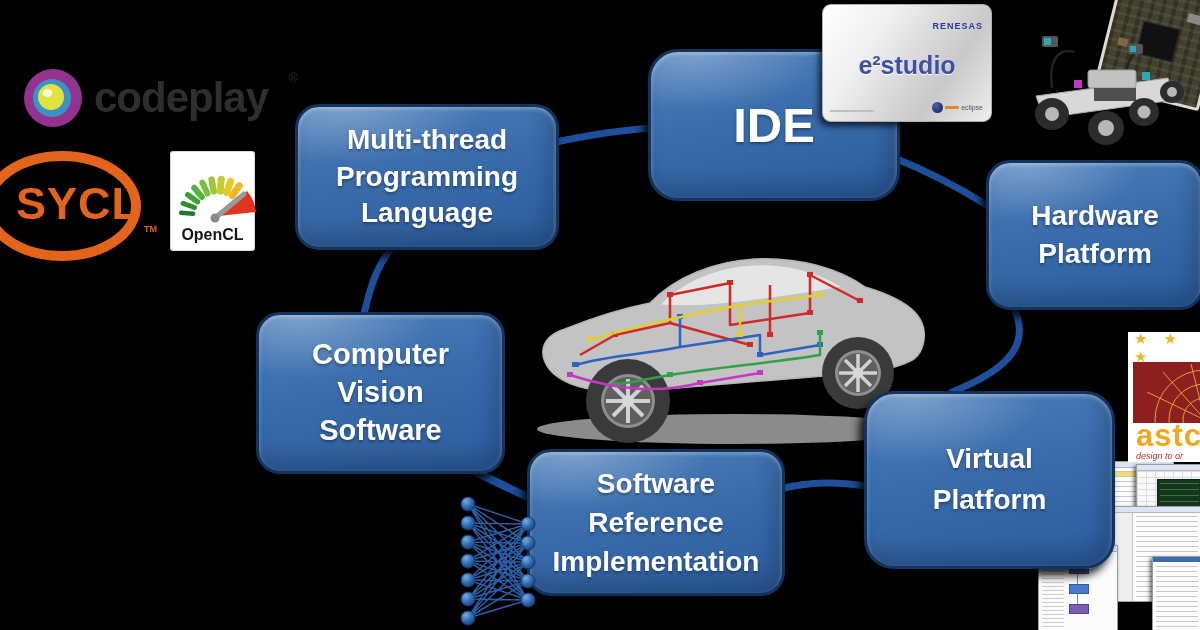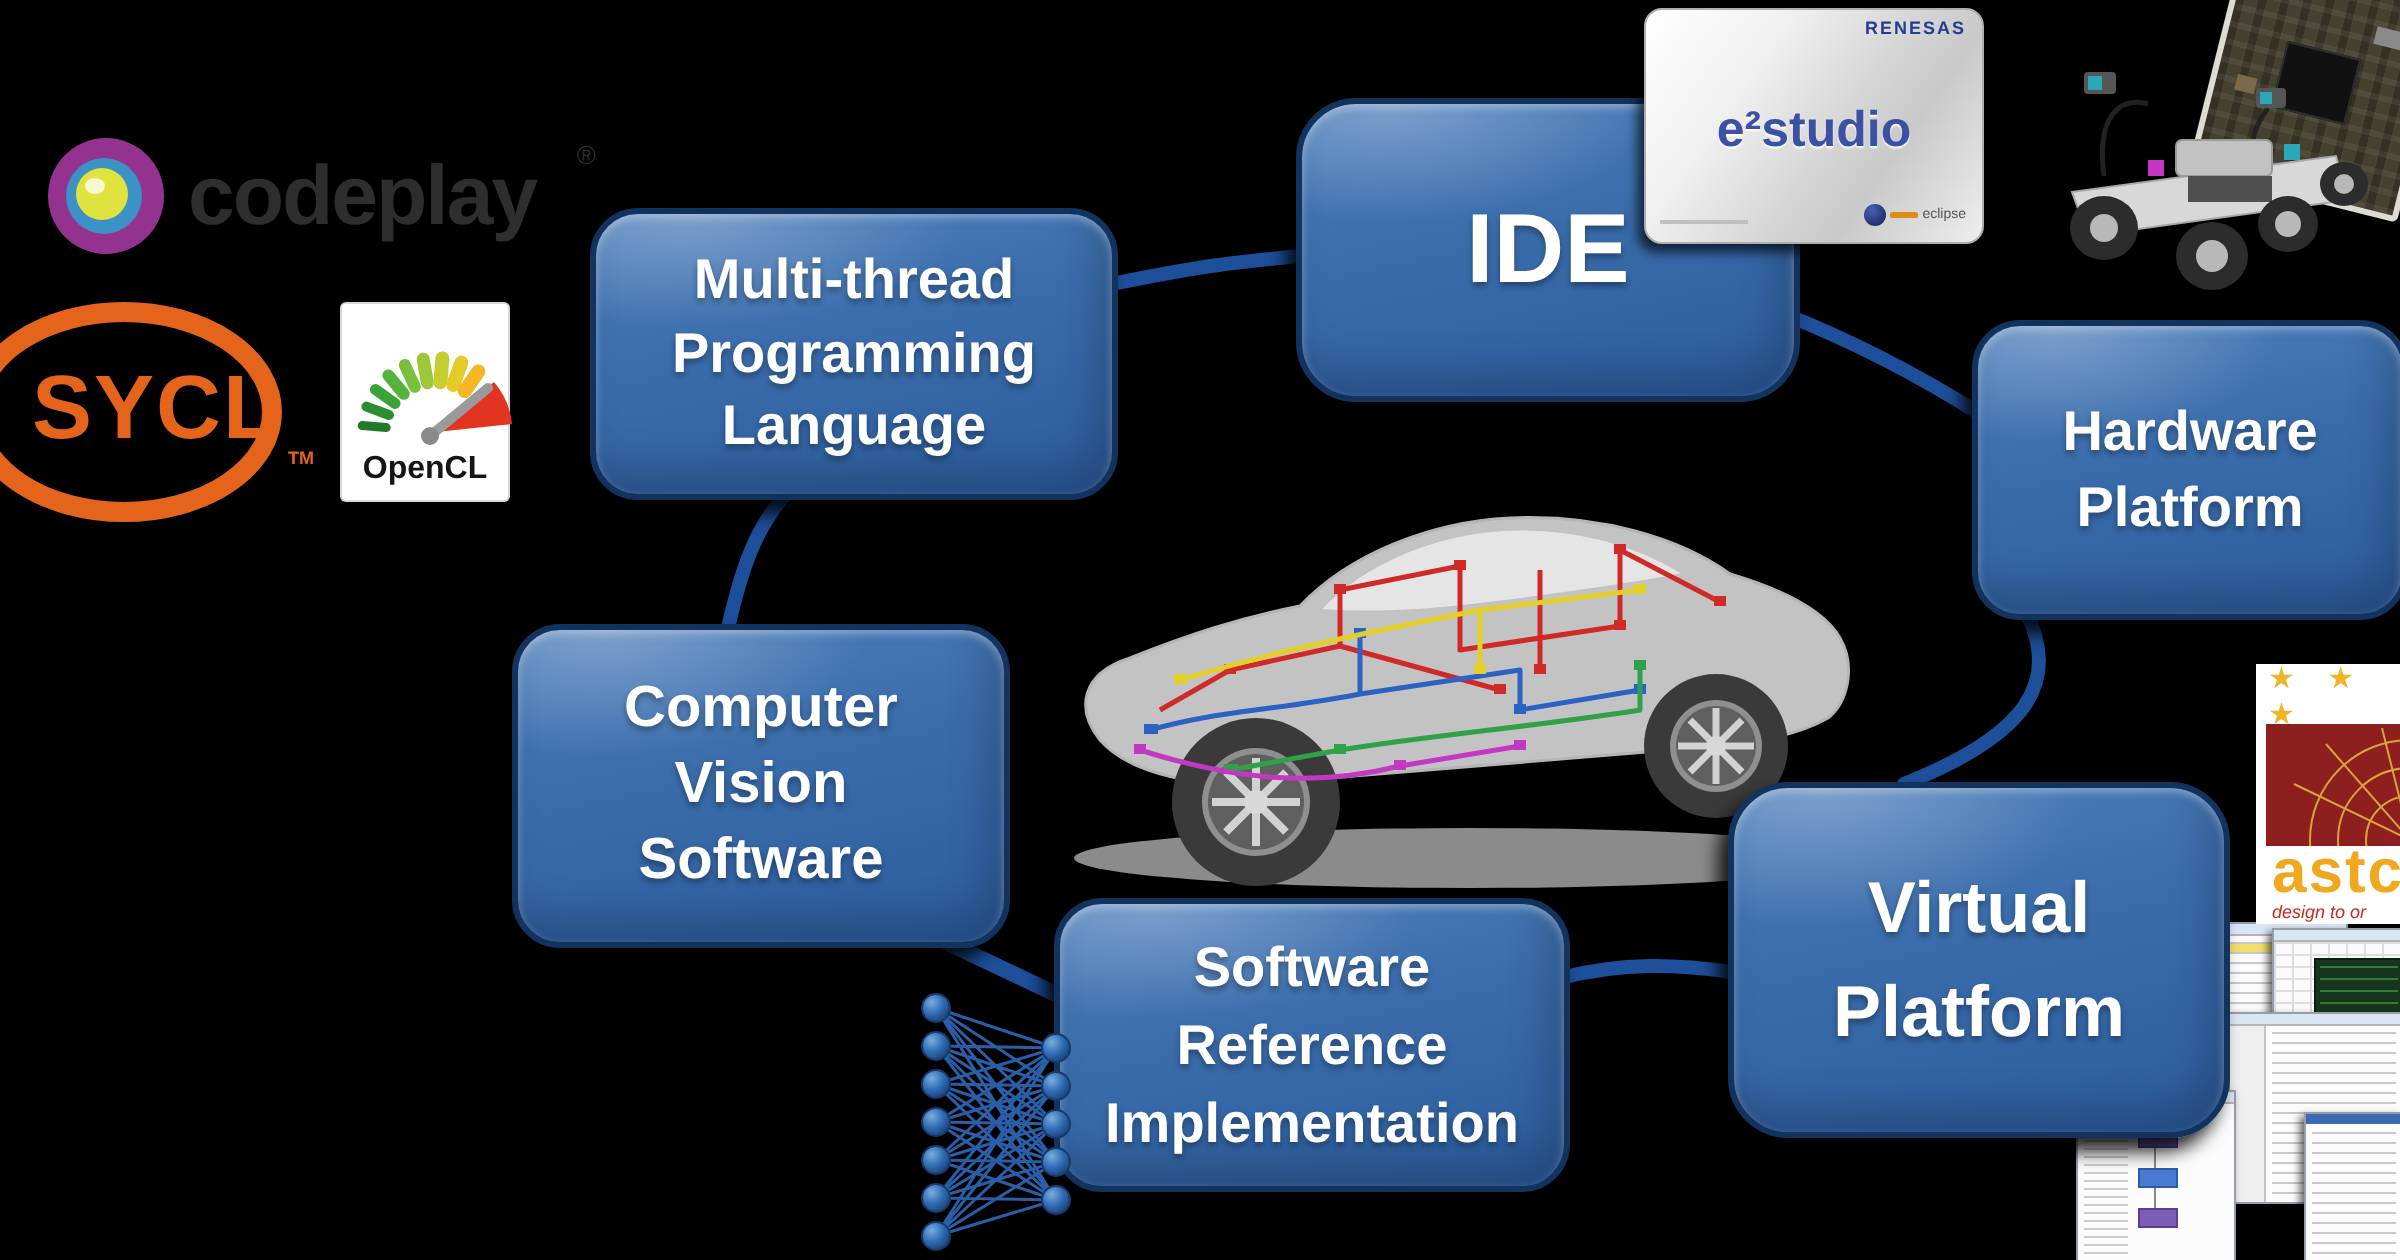--- a/index.html
+++ b/index.html
@@ -20,21 +20,21 @@
     box-shadow: inset 0 2px 4px rgba(255,255,255,.35),
                 inset -8px -12px 20px rgba(0,0,0,.20),
                 -5px 7px 9px rgba(0,0,0,.85);
   }
   .node-label{white-space:pre-line;text-shadow:0 2px 3px rgba(0,0,0,.35);}
   #node-multithread{left:295px;top:104px;width:258px;height:140px;font-size:28px;line-height:1.3;}
   #node-ide{left:648px;top:49px;width:246px;height:146px;font-size:49px;border-radius:30px;text-align:center;}
   #node-hardware{left:986px;top:160px;width:212px;height:144px;font-size:28px;line-height:1.35;}
   #node-vision{left:256px;top:312px;width:243px;height:156px;font-size:29px;line-height:1.3;}
   #node-software{left:527px;top:449px;width:252px;height:141px;font-size:28px;line-height:1.4;}
-  #node-virtual{left:864px;top:391px;width:245px;height:172px;font-size:36px;line-height:1.45;border-radius:30px;}
+  #node-virtual{left:864px;top:391px;width:245px;height:172px;font-size:28px;line-height:1.45;border-radius:30px;}
 
   
   .lay{position:absolute;}
   #connector-svg{left:0;top:0;z-index:2;}
   #car-svg{left:520px;top:205px;z-index:1;}
   #net-svg{left:446px;top:490px;z-index:4;}
   #robot-svg{left:1022px;top:10px;z-index:2;}
 
   
   #codeplay{left:22px;top:66px;width:270px;height:68px;z-index:2;}
@@ -58,21 +58,21 @@
   #opencl .word{position:absolute;left:0;right:0;bottom:6px;text-align:center;
     font-size:16px;font-weight:bold;color:#151515;}
 
   
   #e2card{
     left:822px;top:4px;width:168px;height:116px;z-index:4;border-radius:9px;
     background:
       linear-gradient(125deg,#ffffff 0%,#f0f0f0 30%,#d6d6d6 55%,#c9c9c9 70%,#eeeeee 100%);
     border:1px solid #aeaeae;box-shadow:-3px 4px 6px rgba(0,0,0,.7);
   }
-  #e2card .ren{position:absolute;right:8px;top:4px;font-size:9px;font-weight:bold;
+  #e2card .ren{position:absolute;right:8px;top:16px;font-size:9px;font-weight:bold;
     color:#253c90;letter-spacing:1px;margin-left:48px;}
   #e2card .prod{position:absolute;left:0;right:0;top:46px;text-align:center;
     font-size:25px;font-weight:bold;color:#3c50a4;text-shadow:0 1px 1px #ffffff;}
   #e2card .badge{position:absolute;right:8px;bottom:8px;display:flex;align-items:center;gap:2px;}
   #e2card .orb{width:11px;height:11px;border-radius:50%;
     background:radial-gradient(circle at 35% 30%,#4a5fae,#121f55);}
   #e2card .ec{font-size:7px;color:#555555;}
   #e2card .based{width:14px;height:3px;background:#e08a1e;border-radius:1px;}
   #e2card .copy{position:absolute;left:7px;bottom:9px;width:44px;height:2px;background:#bfbfbf;}
 

